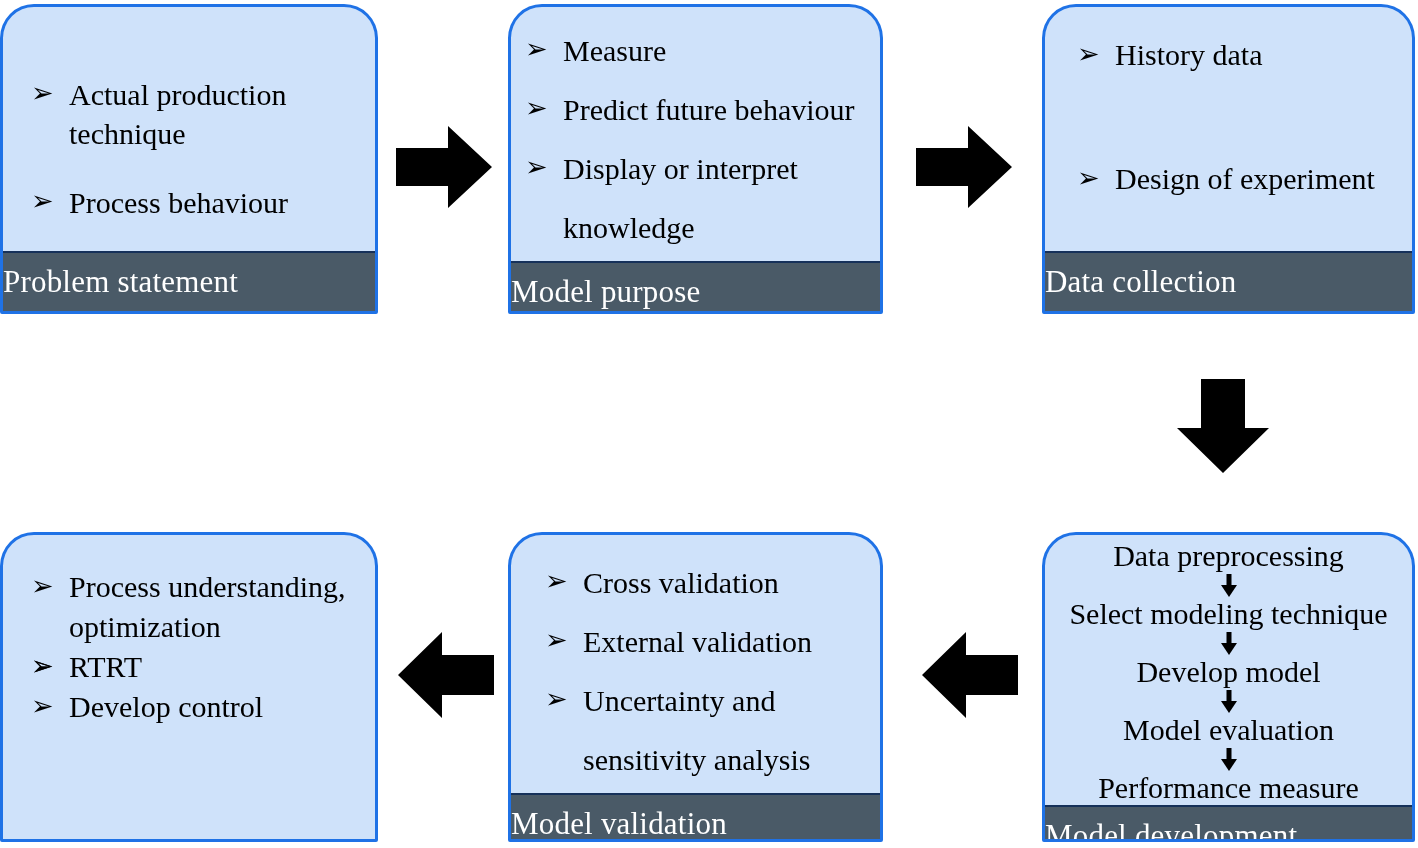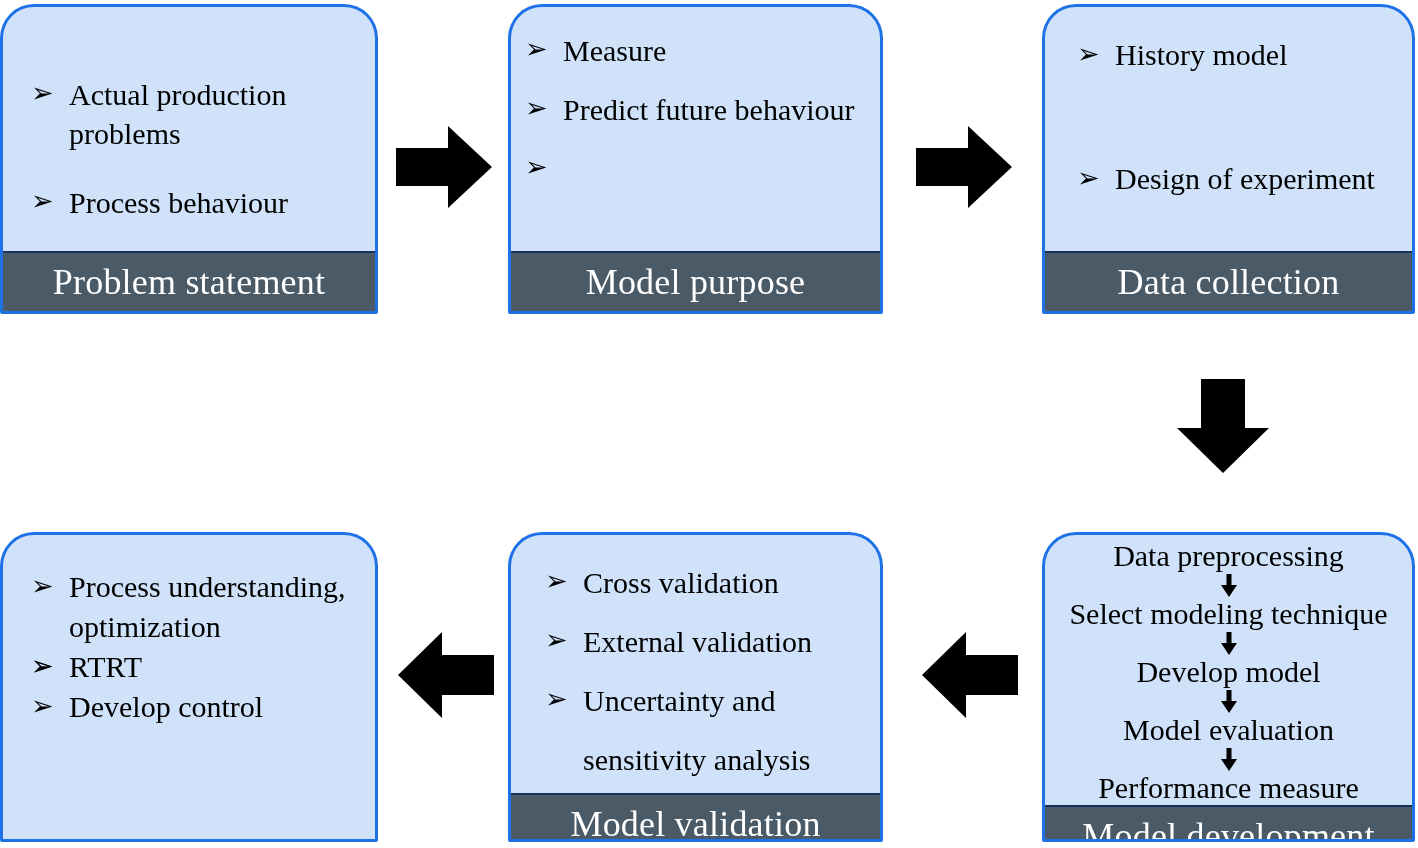--- a/index.html
+++ b/index.html
@@ -38,22 +38,22 @@
     flex: 1 1 auto;
     position: relative;
     padding: 10px 10px 4px 10px;
     box-sizing: border-box;
   }
   .box-footer {
     flex: 0 0 auto;
     background: #4a5a67;
     border-top: 2px solid #16315a;
     color: #ffffff;
-    text-align: center;
-    font-size: 36px;
+    text-align: left;
+    font-size: 31px;
     line-height: 58px;
     height: 58px;
     letter-spacing: 0.2px;
     white-space: nowrap;
   }
 
   
   ul.bullets {
     list-style: none;
     margin: 0;
@@ -141,21 +141,21 @@
 </head>
 <body>
 
 <div class="stage">
 
   <div class="box" id="box-problem" style="left:0px; top:4px; width:378px; height:310px;">
     <div class="box-body" style="padding-top:68px; padding-left:22px;">
       <ul class="bullets">
         <li>
           <span class="marker">➢</span>
-          <span>Actual production problems</span>
+          <span>Actual production technique</span>
         </li>
         <li>
           <span class="marker">➢</span>
           <span>Process behaviour</span>
         </li>
       </ul>
     </div>
     <div class="box-footer">Problem statement</div>
   </div>
 
@@ -171,38 +171,39 @@
         <li>
           <span class="marker">➢</span>
           <span>Measure</span>
         </li>
         <li>
           <span class="marker">➢</span>
           <span>Predict future behaviour</span>
         </li>
         <li>
           <span class="marker">➢</span>
+          <span>Display or interpret knowledge</span>
         </li>
       </ul>
     </div>
     <div class="box-footer">Model purpose</div>
   </div>
 
   <div class="blockarrow" style="left:916px; top:126px; width:96px; height:82px;">
     <svg width="96" height="82" viewBox="0 0 96 82" aria-hidden="true">
       <polygon points="0,22 52,22 52,0 96,41 52,82 52,60 0,60" fill="#000000"></polygon>
     </svg>
   </div>
 
   <div class="box" id="box-collection" style="left:1042px; top:4px; width:373px; height:310px;">
     <div class="box-body" style="padding-top:28px; padding-left:26px;">
       <ul class="bullets">
         <li>
           <span class="marker">➢</span>
-          <span>History model</span>
+          <span>History data</span>
         </li>
         <li>
           <span class="marker">➢</span>
           <span>Design of experiment</span>
         </li>
       </ul>
     </div>
     <div class="box-footer">Data collection</div>
   </div>
 

